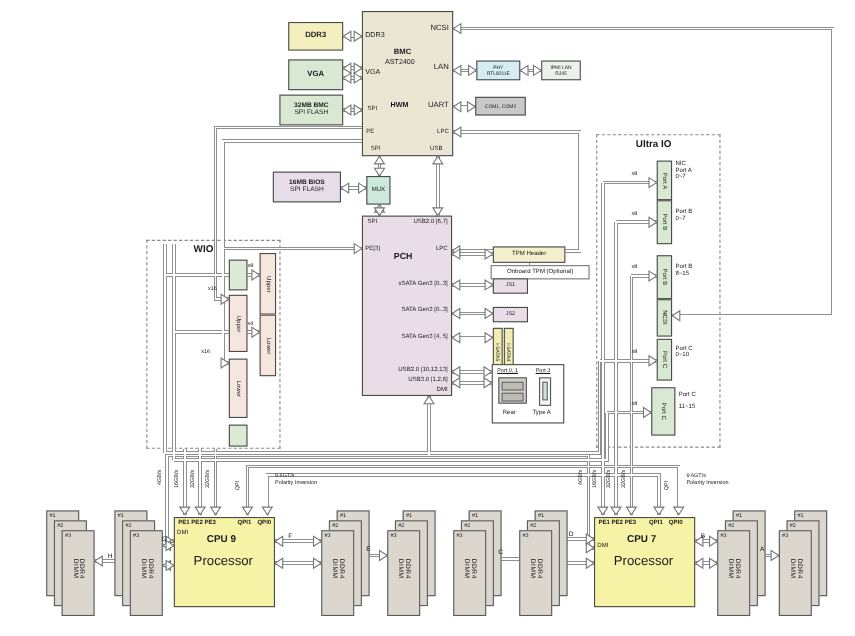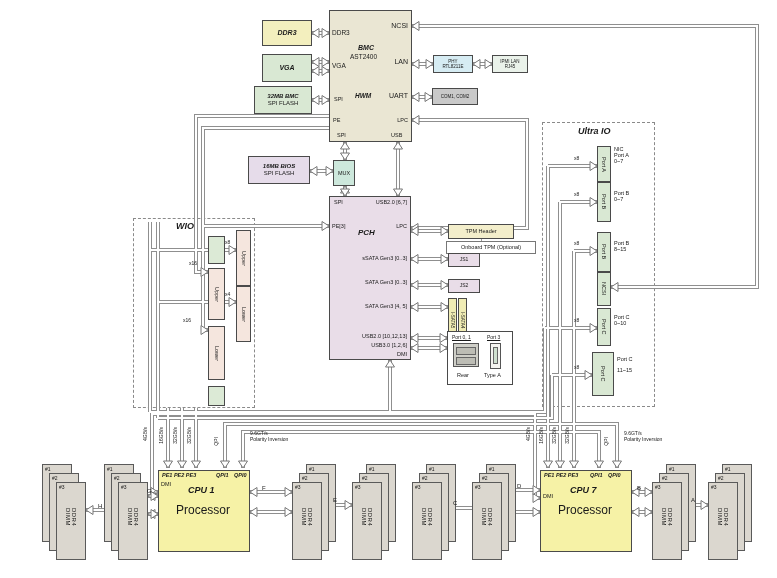--- a/index.html
+++ b/index.html
@@ -13,21 +13,21 @@
   .b2{border-width:1.5px;}
   .lbl{position:absolute;z-index:3;white-space:nowrap;line-height:1.1;}
   .pr{text-align:right;width:77px;left:330px;}
   .vtd{writing-mode:vertical-rl;}
   .vup{writing-mode:vertical-rl;transform:rotate(180deg);}
   .dimm{position:absolute;width:30px;height:78px;background:#dbd7cf;border:1px solid #5a5a5a;
         box-sizing:border-box;z-index:2;}
   .num{position:absolute;top:1px;left:2px;font-size:5px;}
   .dlabel{position:absolute;left:50%;top:55%;transform:translate(-50%,-50%);
           writing-mode:vertical-rl;font-size:6px;letter-spacing:.5px;}
-  .bold{font-weight:bold;font-style:italic;}
+  .bold{font-weight:bold;}
   .u{text-decoration:underline;}
 </style>
 </head>
 <body>
 
 <div id="board">
   <svg id="wires" width="777" height="578" viewBox="0 0 777 578">
     <g id="busg" shape-rendering="crispEdges">
         <path d="M312 33 H329" fill="none" stroke="#8f8f8f" stroke-width="3.2"></path>
         <path d="M312 62 H329" fill="none" stroke="#8f8f8f" stroke-width="3.2"></path>
@@ -383,21 +383,21 @@
   <div class="lbl" style="left:225px;top:240px;font-size:5px;z-index:4;">x8</div>
   <div class="lbl" style="left:189px;top:261px;font-size:5px;">x16</div>
   <div class="lbl" style="left:225px;top:292px;font-size:5px;z-index:4;">x4</div>
   <div class="lbl" style="left:183px;top:318px;font-size:5px;">x16</div>
 
   <div class="box b2" style="left:158px;top:470px;width:92px;height:82px;background:#f6f2a6;"></div>
   <div class="lbl bold" style="left:162px;top:472px;font-size:5.5px;">PE1 PE2 PE3</div>
   <div class="lbl bold" style="left:216px;top:472px;font-size:5.5px;">QPI1</div>
   <div class="lbl bold" style="left:234px;top:472px;font-size:5.5px;">QPI0</div>
   <div class="lbl" style="left:161px;top:481px;font-size:5.5px;">DMI</div>
-  <div class="lbl bold" style="left:188px;top:486px;font-size:9px;">CPU 1</div>
+  <div class="lbl bold" style="left:188px;top:486px;font-size:9px;">CPU 9</div>
   <div class="lbl" style="left:176px;top:504px;font-size:12px;">Processor</div>
   <div class="box b2" style="left:540px;top:470px;width:92px;height:82px;background:#f6f2a6;"></div>
   <div class="lbl bold" style="left:544px;top:472px;font-size:5.5px;">PE1 PE2 PE3</div>
   <div class="lbl bold" style="left:590px;top:472px;font-size:5.5px;">QPI1</div>
   <div class="lbl bold" style="left:608px;top:472px;font-size:5.5px;">QPI0</div>
   <div class="lbl" style="left:543px;top:493px;font-size:5.5px;">DMI</div>
   <div class="lbl bold" style="left:570px;top:486px;font-size:9px;">CPU 7</div>
   <div class="lbl" style="left:558px;top:504px;font-size:12px;">Processor</div>
 
   <div class="lbl vup" style="left:143px;top:427px;font-size:5px;">4GB/s</div>

